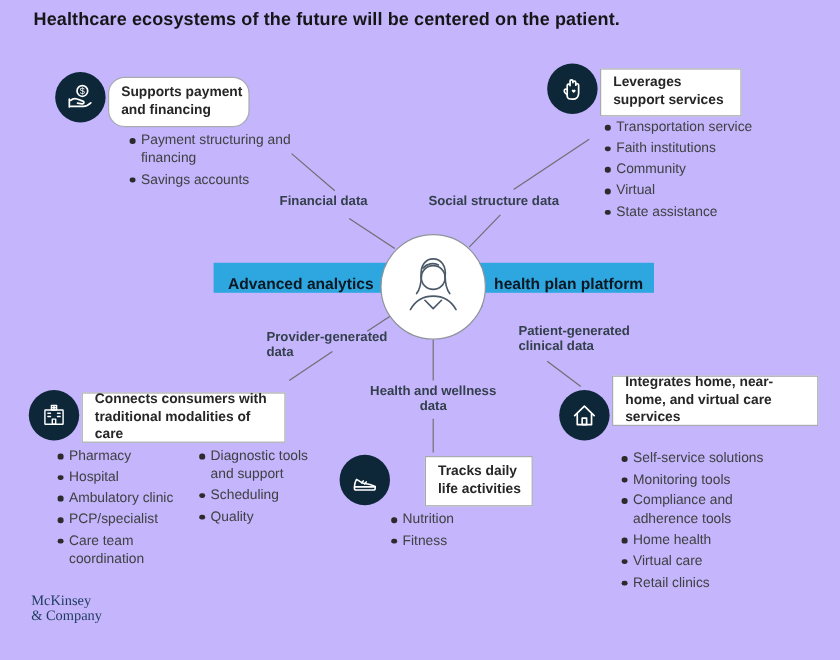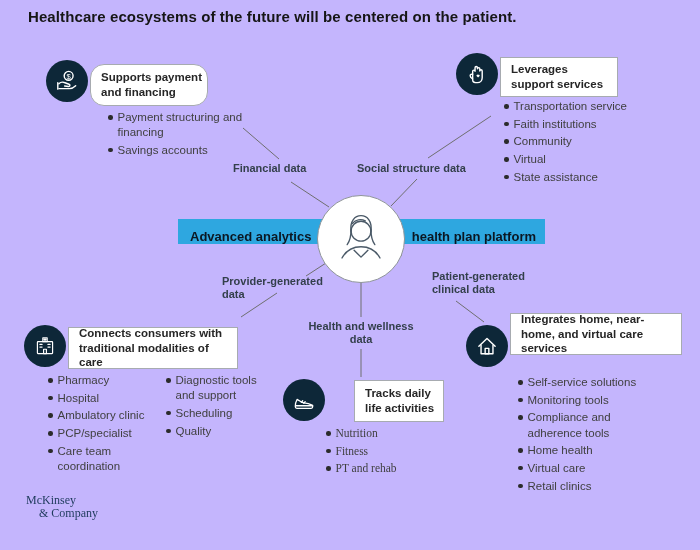--- a/index.html
+++ b/index.html
@@ -40,21 +40,21 @@
   .pcircle{
     position:absolute;left:317px;top:195px;width:88px;height:88px;border-radius:50%;
     background:#fff;border:1.5px solid #8f9599;box-sizing:border-box;z-index:3;
     display:flex;align-items:center;justify-content:center;
   }
   .pcircle svg{stroke:#4b5a68;fill:none;stroke-width:1.6;stroke-linecap:round;stroke-linejoin:round;}
   svg.lines{position:absolute;left:0;top:0;z-index:2;pointer-events:none;}
   .lines line{stroke:#6f6f6f;stroke-width:1;}
   
   .logo{position:absolute;left:26px;top:494px;font-family:"Liberation Serif",serif;color:#1e3a5c;font-size:12px;line-height:1.1;z-index:4;}
-  .logo .l2{margin-left:13px;}
+  .logo .l2{margin-left:0;}
 </style>
 </head>
 <body>
 
 <div class="stage">
 
   <div class="title">Healthcare ecosystems of the future will be centered on the patient.</div>
 
   <svg class="lines" width="700" height="550">
     <line x1="243" y1="128" x2="279" y2="159"></line>
@@ -200,32 +200,28 @@
   <div class="icirc" style="left:283px;top:379px;">
     <svg width="26" height="26" viewBox="0 0 24 24" style="stroke-width:1.2;">
       <path d="M4 17.3c0-2 .8-4.3 1.6-5.8 2.6 1.2 3.8 3 6.4 3.2 2.6.2 5.4 1 8 2.3v1.3a1.4 1.4 0 0 1-1.4 1.4H5.4A1.4 1.4 0 0 1 4 18.3z"></path>
       <path d="M9.6 14.2l1.2-1.5 M11.8 15l1.3-1.5"></path>
       <path d="M4.3 17.3h15.5"></path>
     </svg>
   </div>
   <div class="hbox" style="left:326px;top:380px;width:90px;height:42px;margin-left:28px;">
     <span>Tracks daily life activities</span>
   </div>
-  <div class="blist" style="left:326px;top:426px;width:110px;font-family:Liberation Serif, serif;">
+  <div class="blist" style="left:326px;top:426px;width:110px;">
       <div class="bi">
         <span class="dot"></span>
         <span class="txt">Nutrition</span>
       </div>
       <div class="bi">
         <span class="dot"></span>
         <span class="txt">Fitness</span>
-      </div>
-      <div class="bi">
-        <span class="dot"></span>
-        <span class="txt">PT and rehab</span>
       </div>
     </div>
 
   <div class="icirc" style="left:466px;top:325px;">
     <svg width="26" height="26" viewBox="0 0 24 24">
       <path d="M4.5 12.3L12 5l7.5 7.3"></path>
       <path d="M6.5 11.2v8h11v-8"></path>
       <rect x="10.3" y="14.2" width="3.4" height="5"></rect>
     </svg>
   </div>

